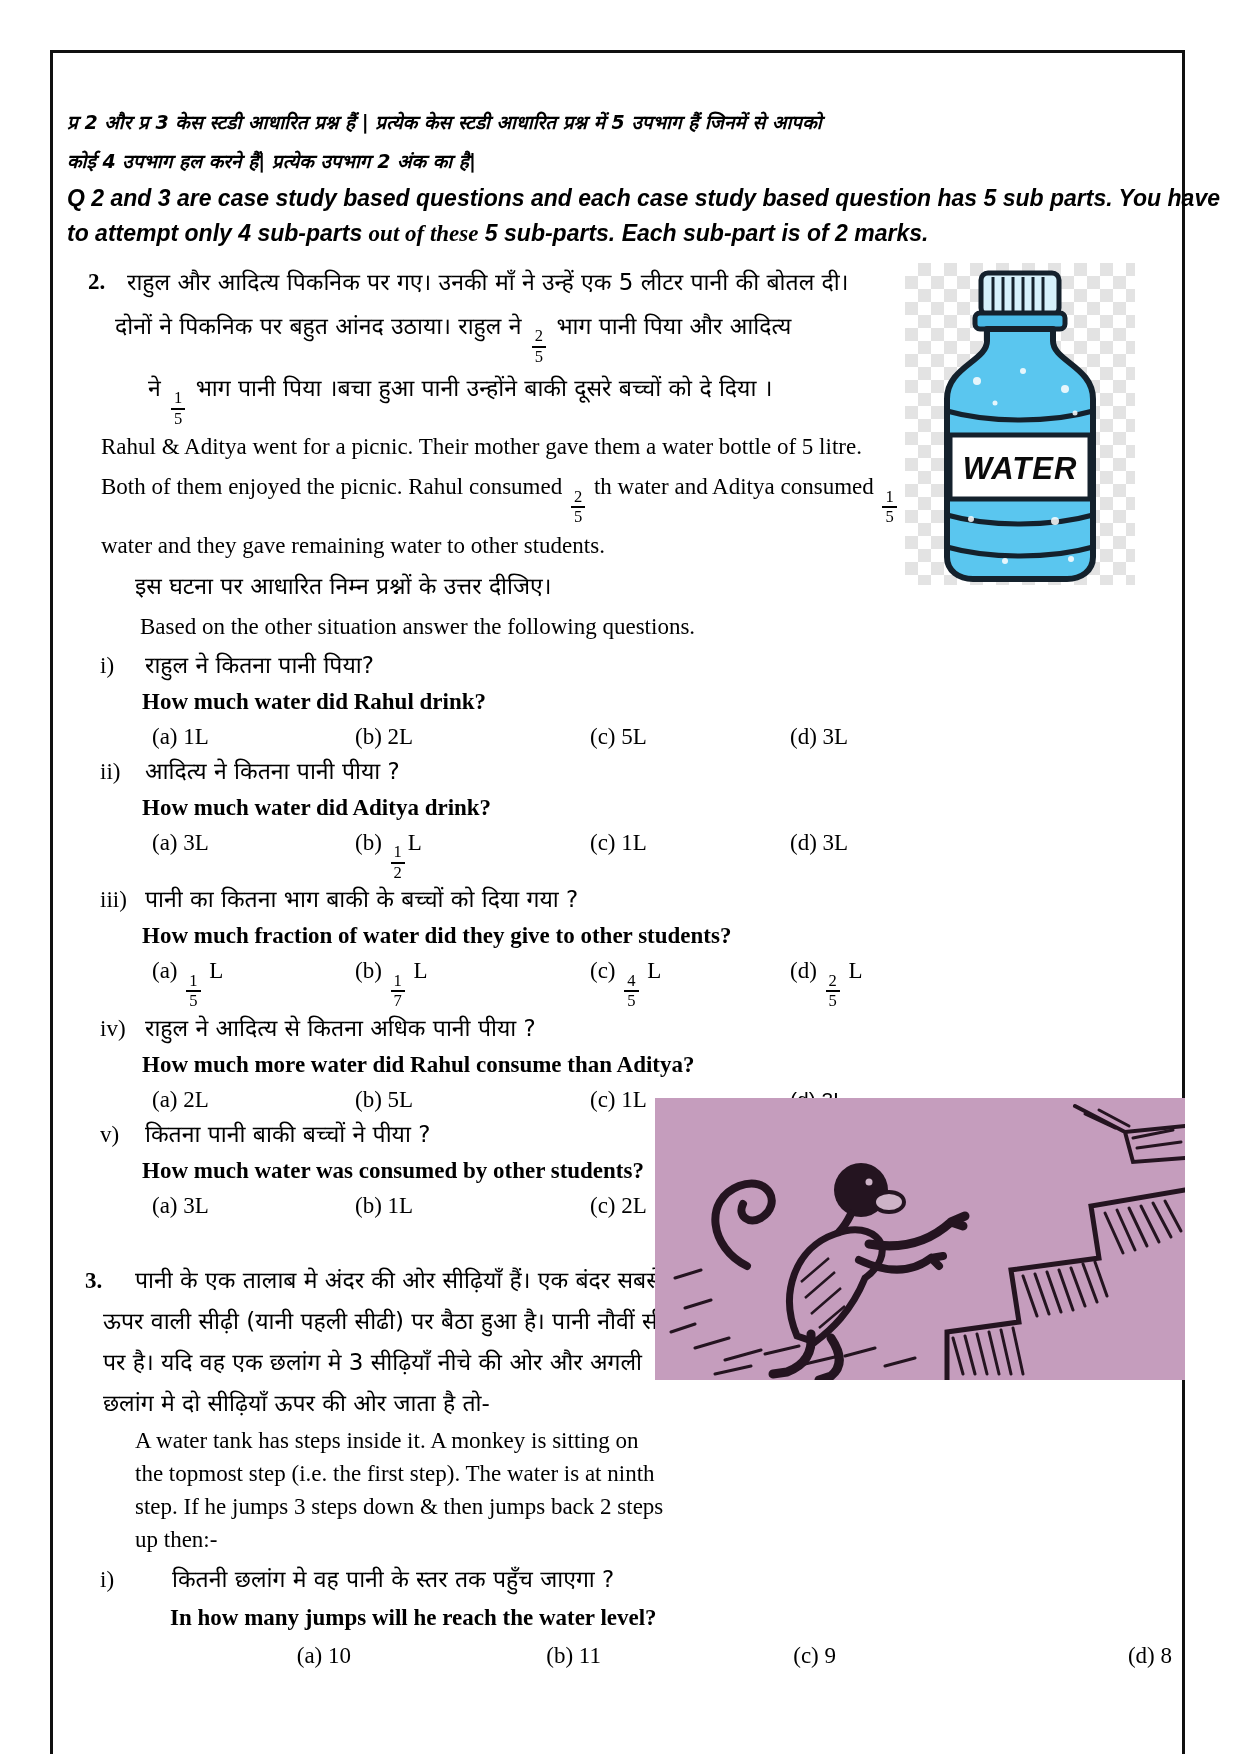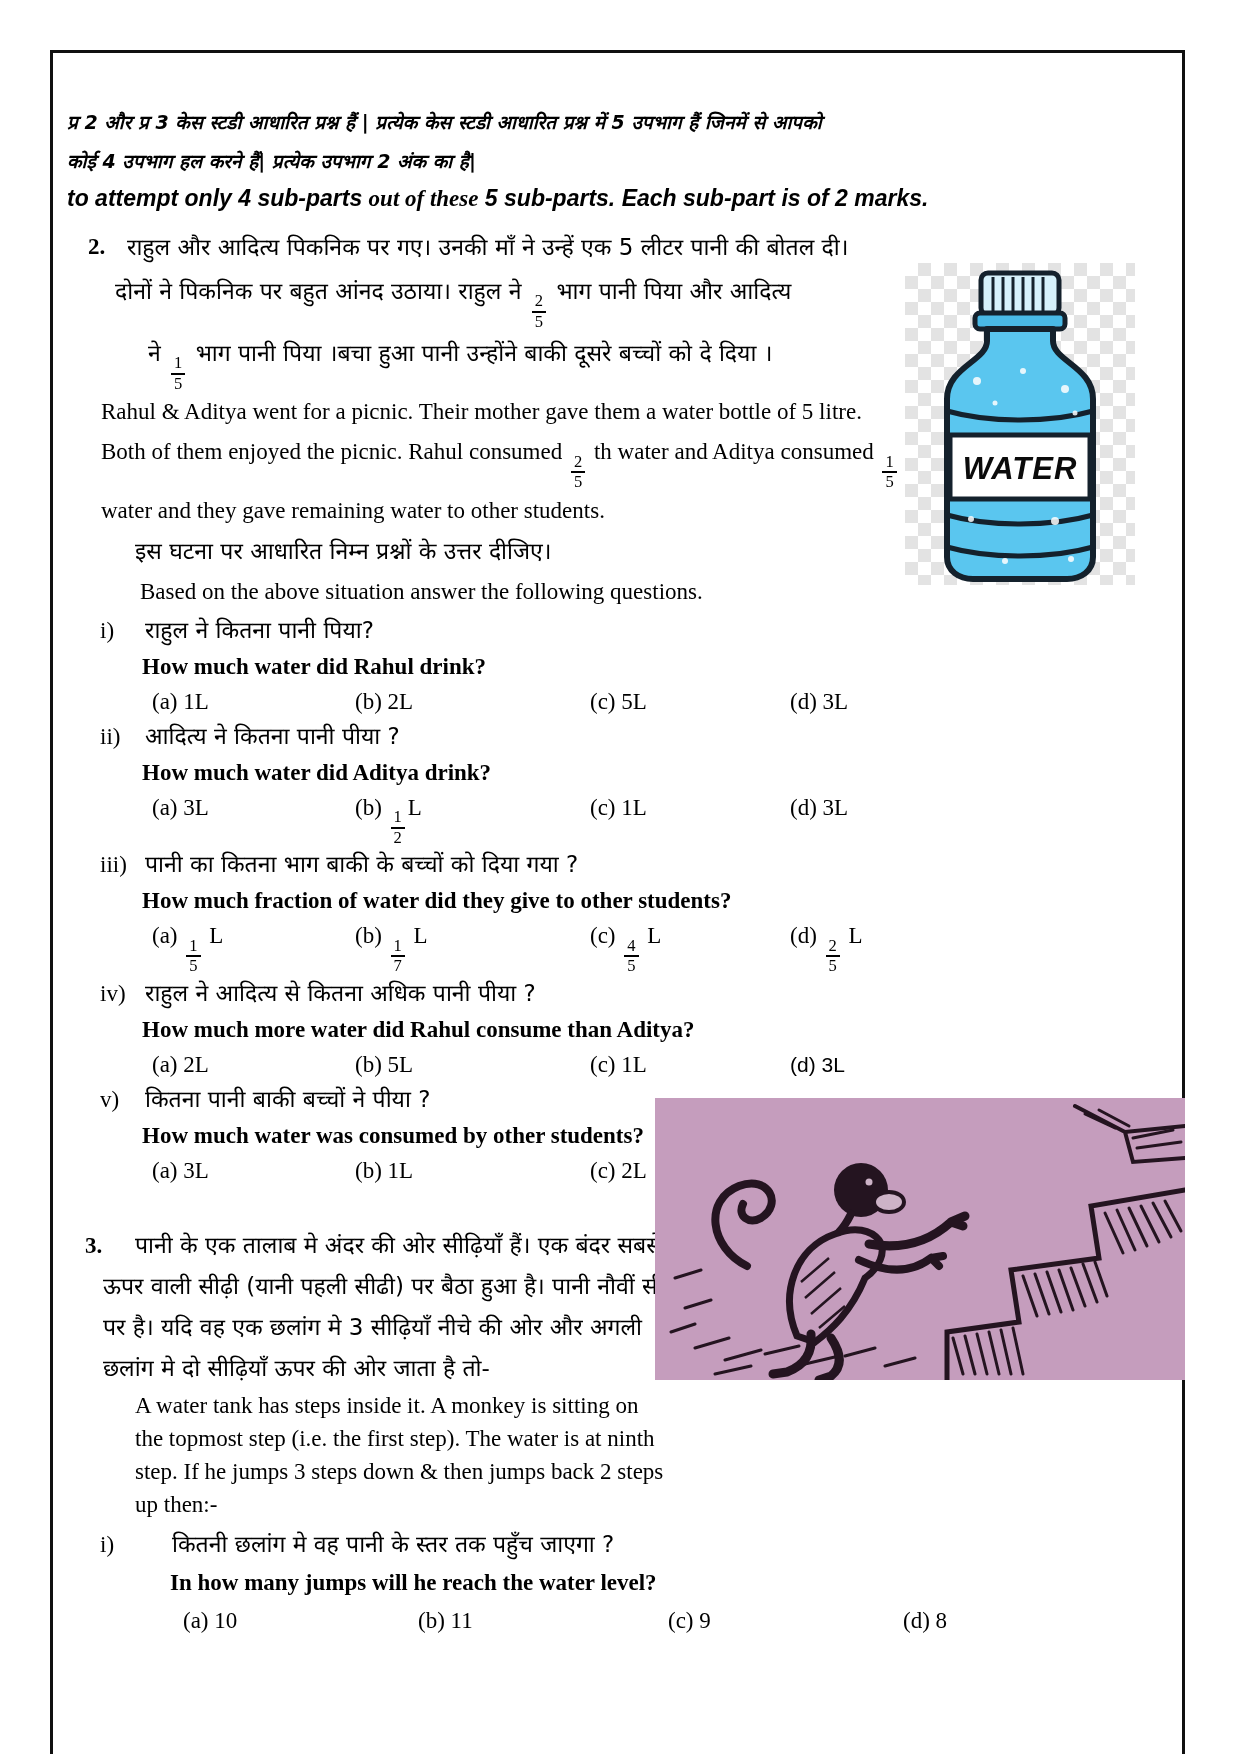--- a/index.html
+++ b/index.html
@@ -36,21 +36,21 @@
   .q2 .hl1{padding-left:48px;}
   .q2 .hl2{padding-left:81px;}
   .q2 .eng-line{line-height:40px;padding-left:34px;}
   .q2 .prompt-hi{line-height:41px;padding-left:68px;}
   .q2 .prompt-en{line-height:40px;padding-left:73px;}
   .subq-row{display:flex;}
   .q2 .subq-row{line-height:37px;}
   .q2 .roman{flex:none;margin-left:33px;width:45px;font-family:"Liberation Serif",serif;}
   .q2 .subq-en{line-height:36px;padding-left:75px;font-weight:bold;}
   .q2 .opts{display:grid;grid-template-columns:203px 235px 200px auto;margin-left:85px;line-height:33px;}
-  .q3 .opts{display:grid;grid-template-columns:235px 250px 235px auto;margin-left:116px;line-height:37px;}
+  .q3 .opts{display:grid;grid-template-columns:235px 250px 235px auto;margin-left:49px;line-height:37px;text-align:right;}
   .opt .sans-opt{font-family:"Liberation Sans",sans-serif;font-size:21px;}
 
   
   .q3{margin-top:38px;}
   .q3 .q-first{line-height:41px;}
   .q3 .q-num{margin-left:18px;width:50px;}
   .q3 .hindi-line{line-height:41px;padding-left:36px;}
   .q3 .eng-line{line-height:33px;padding-left:68px;}
   .q3 .subq-row{line-height:39px;margin-top:4px;}
   .q3 .roman{flex:none;margin-left:33px;width:72px;font-family:"Liberation Serif",serif;}
@@ -75,20 +75,21 @@
 <div class="page">
   <div class="frame">
     <div class="content">
 
       <div class="hdr-hi">
         <div class="line">प्र 2  और  प्र  3  केस  स्टडी  आधारित  प्रश्न  हैं  |  प्रत्येक  केस  स्टडी  आधारित  प्रश्न  में  5 उपभाग  हैं  जिनमें  से  आपको</div>
         <div class="line">कोई 4 उपभाग हल करने हैं| प्रत्येक उपभाग 2 अंक का है|</div>
       </div>
 
       <div class="hdr-en">
+        <div class="line">Q 2 and 3 are case study based questions and each case study based question has 5 sub parts. You have</div>
         <div class="line" id="hdr-en-l2"><span>to attempt only 4 sub-parts </span><span class="serif-seg">out of these</span><span> 5 sub-parts. Each sub-part is of 2 marks.</span></div>
       </div>
 
       <div id="questions">
           <div class="q-block q2">
             <div class="q-first line">
               <span class="q-num">2.</span>
               <span class="hi"><span>राहुल  और आदित्य पिकनिक पर गए। उनकी माँ ने उन्हें एक 5  लीटर पानी की बोतल दी।</span></span>
             </div>
             <div class="hindi-line line hi hl1"><span>दोनों ने पिकनिक पर बहुत आंनद उठाया। राहुल ने </span><span class="frac">
@@ -102,21 +103,21 @@
             <div class="eng-line line en"><span>Rahul &amp; Aditya went for a picnic. Their mother gave them a water bottle of 5 litre.</span></div>
             <div class="eng-line line en"><span>Both of them enjoyed the picnic. Rahul consumed </span><span class="frac">
                 <span class="fnum">2</span>
                 <span class="fden">5</span>
               </span><span> th water and Aditya consumed </span><span class="frac">
                 <span class="fnum">1</span>
                 <span class="fden">5</span>
               </span><span> th</span></div>
             <div class="eng-line line en"><span>water and they gave remaining water to other students.</span></div>
             <div class="prompt-hi line hi">इस घटना पर आधारित निम्न प्रश्नों के उत्तर दीजिए।</div>
-            <div class="prompt-en line en">Based on the above situation answer the following questions.</div>
+            <div class="prompt-en line en">Based on the other situation answer the following questions.</div>
             <div class="subq-row line">
               <span class="roman">i)</span>
               <span class="hi">राहुल ने कितना पानी पिया?</span>
             </div>
             <div class="subq-en line en">How much water did Rahul drink?</div>
             <div class="opts en">
               <span class="opt line"><span>(a) 1L</span></span>
               <span class="opt line"><span>(b) 2L</span></span>
               <span class="opt line"><span>(c) 5L</span></span>
               <span class="opt line"><span>(d) 3L</span></span>

